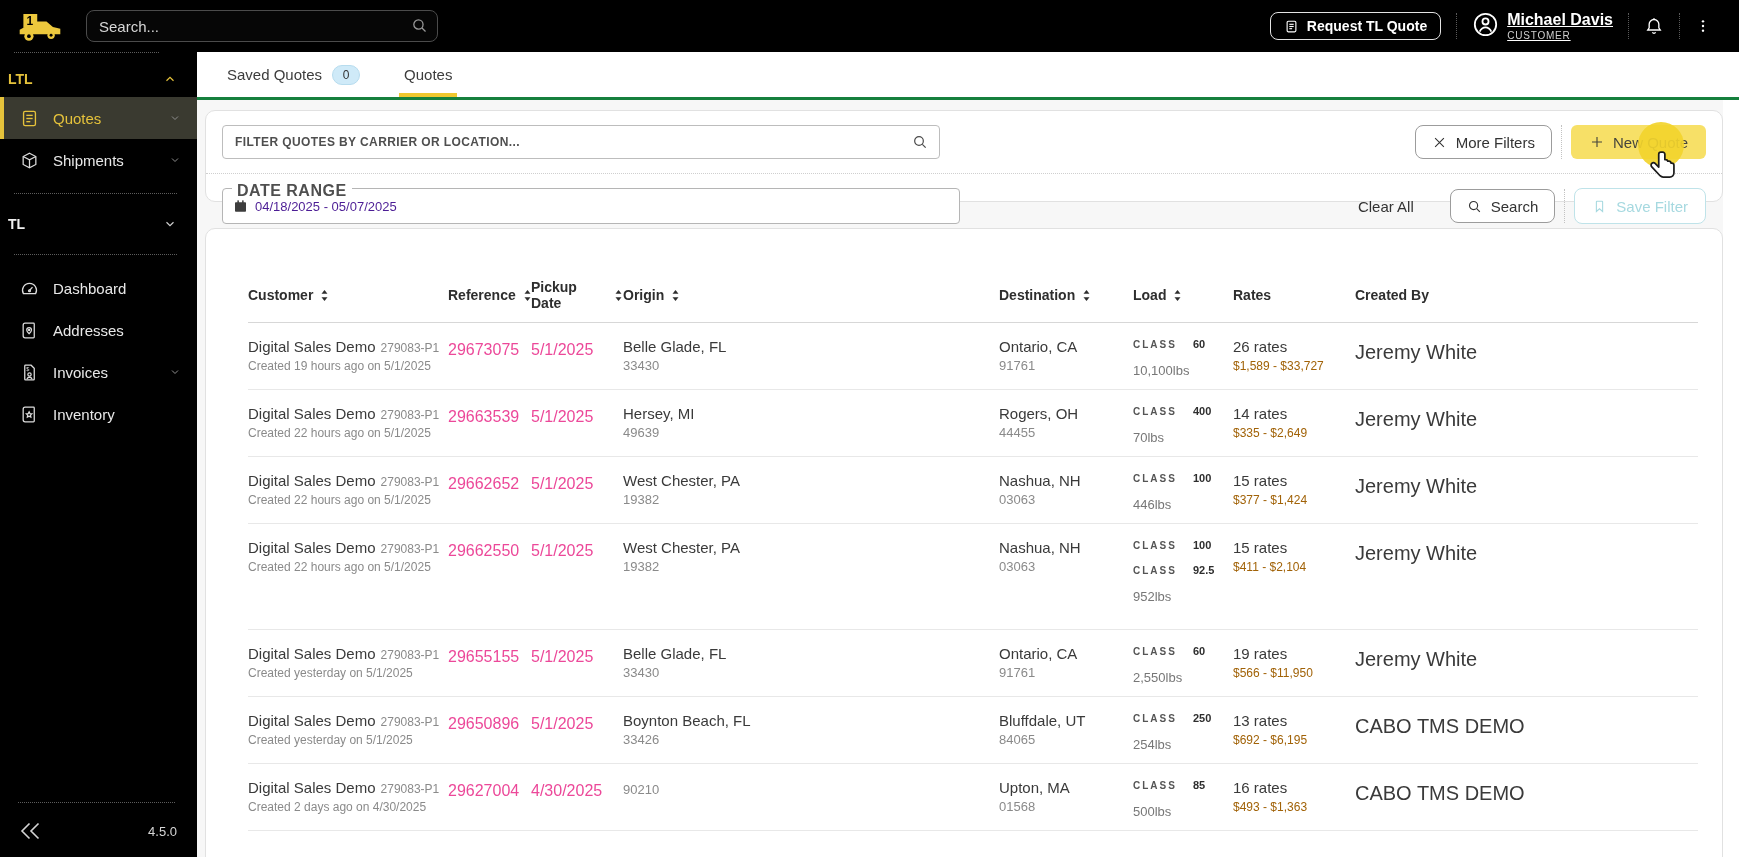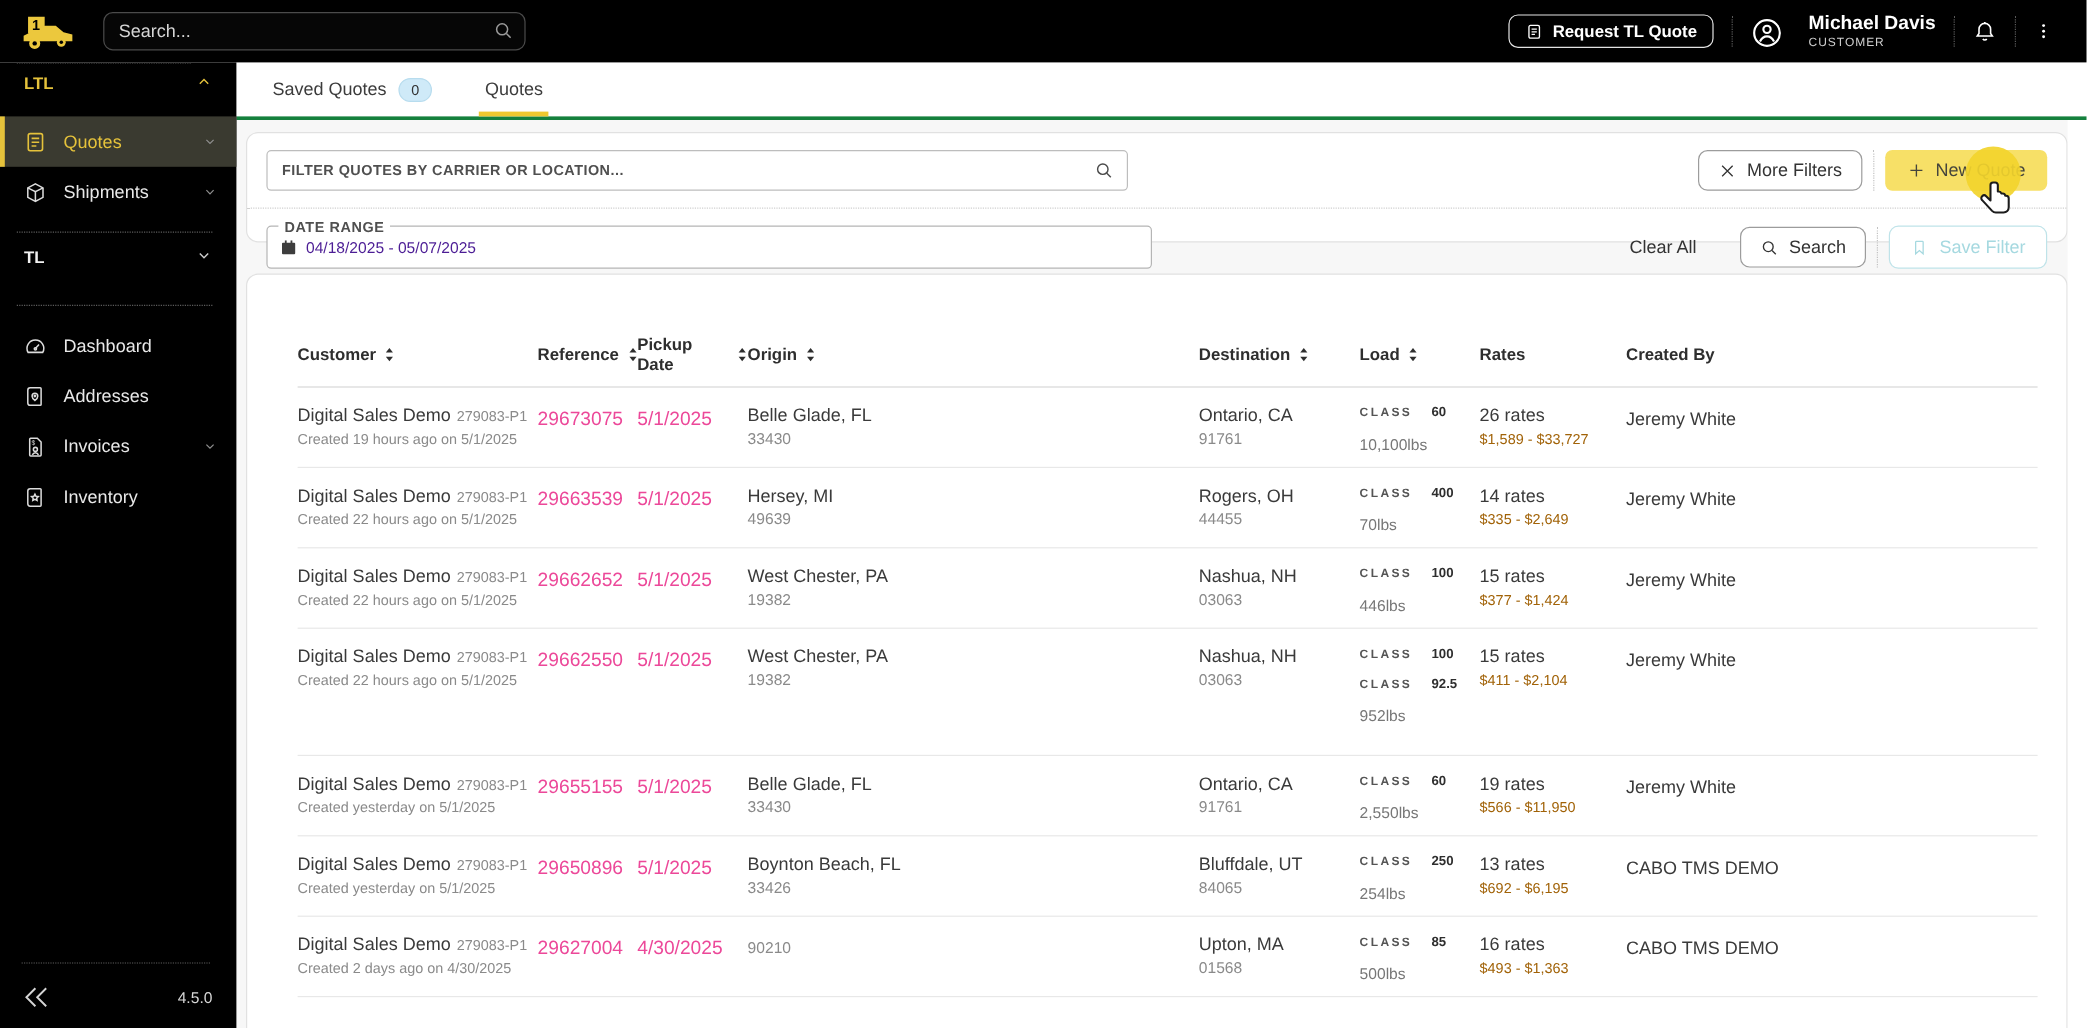--- a/index.html
+++ b/index.html
@@ -18,33 +18,33 @@
                    font-family:"Liberation Sans", sans-serif; }
   .topbar-search::placeholder { color:#d6d6d6; }
   .search-wrap .sicon { position:absolute; right:10px; top:7px; color:#9a9a9a; }
   .search-wrap .sicon svg { width:17px; height:17px; }
   .topbar-right { margin-left:auto; display:flex; align-items:center; padding-right:28px; }
   .btn-request { display:inline-flex; align-items:center; gap:8px; height:28px; padding:0 13px;
                  border:1px solid #e3e3e3; border-radius:8px; background:#000; color:#fff;
                  font-size:14px; font-weight:700; cursor:pointer; font-family:inherit; }
   .btn-request svg { width:15px; height:15px; }
   .vsep { width:0; height:26px; border-left:1px dotted #5a5a5a; margin:0 15px; }
-  .user { display:flex; align-items:flex-end; gap:21px; color:#fff; cursor:pointer; }
+  .user { display:flex; align-items:flex-start; gap:8px; color:#fff; cursor:pointer;text-decoration:underline; }
   .avatar { color:#fff; display:flex; }
   .avatar svg { width:27px; height:27px; }
   .user-name { font-size:16px; font-weight:700; line-height:1.1; }
   .user-role { font-size:10px; color:#cfcfcf; letter-spacing:.8px; margin-top:2px; }
   .icon-btn { background:none; border:none; color:#fff; cursor:pointer; display:flex; padding:0; }
   .icon-btn svg { width:20px; height:20px; }
   .kebab svg { width:16px; height:16px; }
 
   
   .sidebar { position:absolute; left:0; top:52px; width:197px; bottom:0; background:#000; z-index:3; }
   .sidebar::before { content:""; display:block; border-top:1px dotted #5c5c5c; margin:0 38px 8px 14px; }
-  .sidebar-section { height:36px; display:flex; align-items:flex-start; padding:0 20px 0 20px;
+  .sidebar-section { height:36px; display:flex; align-items:center; padding:0 20px 0 8px;
                      font-size:14px; font-weight:700; color:#f0f0f0; cursor:pointer; }
   .sidebar-section.accent { color:#e5c23b; }
   .sidebar-section .chev { margin-left:auto; display:flex; color:#cfcfcf; }
   .sidebar-section.accent .chev { color:#e5c23b; }
   .sidebar-section .chev svg { width:14px; height:14px; }
   .sidebar-item { height:42px; display:flex; align-items:center; gap:14px; padding-left:16px;
                   font-size:15px; color:#e8e8e8; border-left:4px solid transparent; cursor:pointer; }
   .sidebar-item.active { background:#3a3a30; border-left-color:#e5c23b; color:#e5c23b; }
   .nav-icon { display:flex; color:#dcdcdc; }
   .sidebar-item.active .nav-icon { color:#e5c23b; }
@@ -83,21 +83,21 @@
   .filter-input { width:100%; height:34px; border:1px solid #bdbdbd; border-radius:4px; outline:none;
                   font-size:12px; font-weight:700; letter-spacing:.4px; color:#4f4f4f;
                   padding:0 38px 0 12px; font-family:"Liberation Sans", sans-serif; background:#fff; }
   .filter-input::placeholder { color:#4f4f4f; }
   .filter-input-wrap .sicon { position:absolute; right:12px; top:9px; color:#4a4a4a; }
   .filter-input-wrap .sicon svg { width:16px; height:16px; }
   .fdivider { border-top:1px dotted #cfcfcf; margin:0 -16px; }
   .frow2 { height:64px; display:flex; align-items:center; }
   .date-field { width:738px; height:36px; border:1px solid #b5b5b5; border-radius:4px; position:relative;
                 display:flex; align-items:center; gap:7px; padding:0 10px; cursor:pointer; background:#fff; }
-  .date-label { position:absolute; top:-7px; left:9px; background:#fff; padding:0 5px; font-size:12px;
+  .date-label { position:absolute; top:-7px; left:9px; background:#fff; padding:0 5px; font-size:16px;
                 font-weight:700; color:#4f4f4f; letter-spacing:.5px; }
   .cal-icon { color:#3d3d3d; display:flex; }
   .cal-icon svg { width:15px; height:16px; }
   .date-value { font-size:13px; color:#4c1d95; }
   .right-group { margin-left:auto; display:flex; align-items:center; }
   .btn { display:inline-flex; align-items:center; gap:9px; height:34px; padding:0 16px; background:#fff;
          border:1px solid #9c9c9c; border-radius:8px; font-size:15px; color:#333; cursor:pointer;
          font-family:inherit; }
   .btn svg { width:15px; height:15px; }
   .btn-newquote { display:inline-flex; align-items:center; gap:8px; height:34px; padding:0 18px;
@@ -128,21 +128,21 @@
   .cust-created { font-size:12px; color:#8a8a8a; margin-top:4px; }
   .c-ref, .c-date { font-size:16px; color:#ec4899; padding-top:18px; }
   .loc-city { font-size:15px; color:#3a3a3a; }
   .loc-zip { font-size:13px; color:#8a8a8a; margin-top:3px; }
   .class-line { display:flex; align-items:baseline; margin-bottom:13px; }
   .class-label { font-size:10px; letter-spacing:2px; font-weight:700; color:#555; }
   .class-value { font-size:11px; font-weight:700; color:#2e2e2e; margin-left:16px; }
   .load-weight { font-size:13px; color:#777; margin-top:2px; }
   .rates-count { font-size:15px; color:#3a3a3a; }
   .rates-range { font-size:12px; color:#a16207; margin-top:4px; }
-  .c-by { font-size:15px; color:#3a3a3a; padding-top:18px; }
+  .c-by { font-size:20px; color:#3a3a3a; padding-top:18px; }
 
   
   .click-halo { position:absolute; left:1638px; top:122px; width:46px; height:46px; border-radius:50%;
                 background:#f2d42c; opacity:.92; z-index:8; pointer-events:none; }
   .cursor-hand { position:absolute; left:1647px; top:148px; width:32px; height:36px; z-index:9;
                  pointer-events:none; }
 </style>
 </head>
 <body>
 

